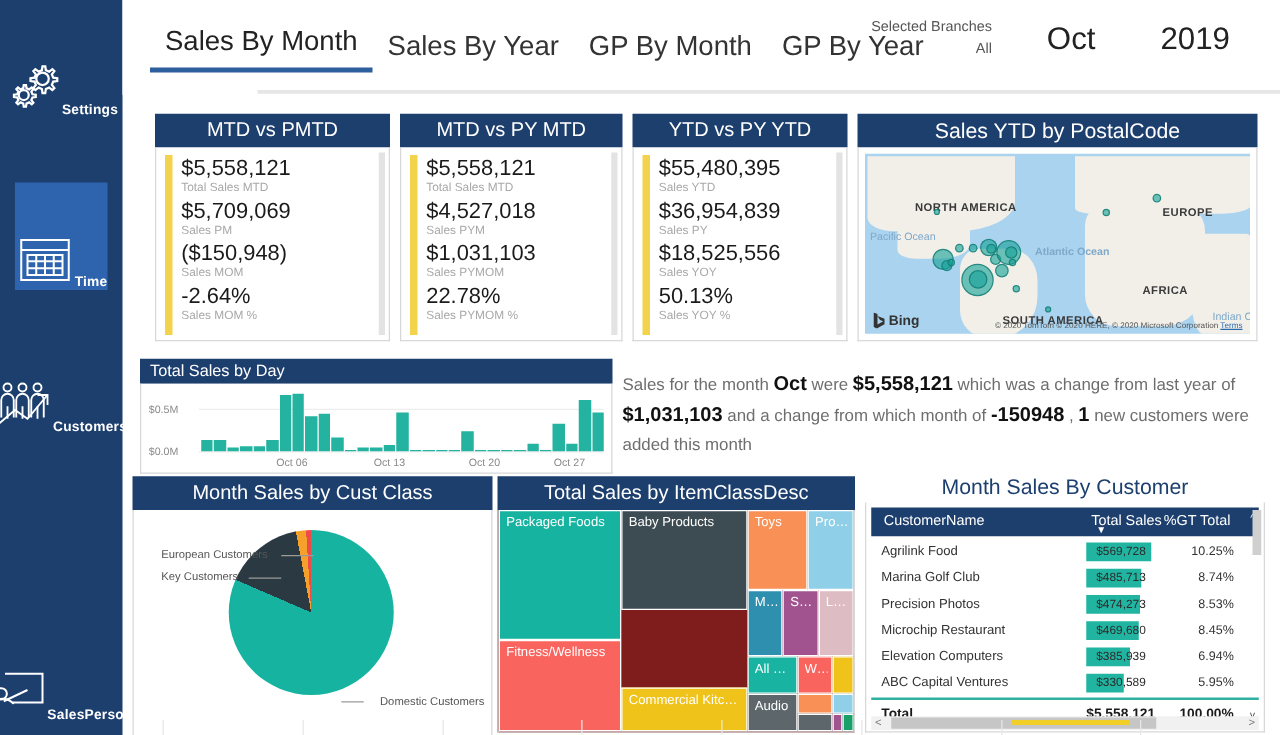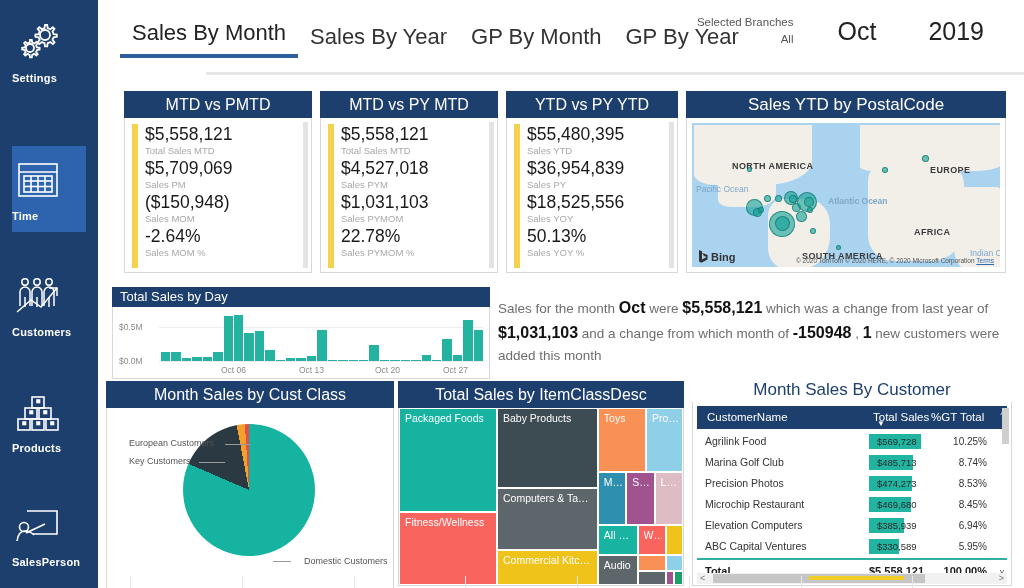--- a/index.html
+++ b/index.html
@@ -11,21 +11,21 @@
   }
   #app { position: relative; width: 1024px; height: 588px; background:#fff; }
 
   
   #sidebar {
     position: absolute; left: 0; top: 0; width: 98px; height: 588px;
     background: #1d3f6e;
   }
   .side-item {
     position: absolute; left: 12px; width: 74px; height: 86px;
-    display: flex; flex-direction: column; align-items: flex-start; justify-content: center;
+    display: flex; align-items: flex-end; justify-content: center;
     color: #ffffff; cursor: pointer;
   }
   .side-item.active { background: #2e64ad; }
   .side-ico { width: 52px; height: 48px; display:flex; align-items:center; justify-content:center; }
   .side-ico svg { display:block; }
   .side-label {
     margin-top: 6px; font-size: 11px; font-weight: bold;
     color: #ffffff; letter-spacing: .2px; white-space: nowrap;
   }
 
@@ -184,39 +184,20 @@
             <path d="M22 21 V31"></path>
           <path d="M29 30 V16 a5 5 0 0 1 10 0 V30"></path>
             <path d="M34 21 V31"></path>
           <path d="M2 36 L16 24 L26 31 L42 12"></path>
           <path d="M34 12 L42 12 L42 20"></path>
         </svg>
       </span>
       <span class="side-label">Customers</span>
     </div>
 
-    <div class="side-item" style="top:378px;">
-      <span class="side-ico">
-        <svg width="44" height="38" viewBox="0 0 44 38" fill="none" stroke="#ffffff" stroke-width="1.6">
-          <rect x="16" y="4" width="12" height="11"></rect>
-            <rect x="21" y="7" width="2.5" height="2.5" fill="#fff"></rect>
-          <rect x="9" y="15" width="12" height="11"></rect>
-            <rect x="14" y="18" width="2.5" height="2.5" fill="#fff"></rect>
-          <rect x="23" y="15" width="12" height="11"></rect>
-            <rect x="28" y="18" width="2.5" height="2.5" fill="#fff"></rect>
-          <rect x="2" y="26" width="12" height="11"></rect>
-            <rect x="7" y="29" width="2.5" height="2.5" fill="#fff"></rect>
-          <rect x="16" y="26" width="12" height="11"></rect>
-            <rect x="21" y="29" width="2.5" height="2.5" fill="#fff"></rect>
-          <rect x="30" y="26" width="12" height="11"></rect>
-            <rect x="35" y="29" width="2.5" height="2.5" fill="#fff"></rect>
-        </svg>
-      </span>
-      <span class="side-label">Products</span>
-    </div>
 
     <div class="side-item" style="top:492px;">
       <span class="side-ico">
         <svg width="46" height="36" viewBox="0 0 46 36" fill="none" stroke="#ffffff" stroke-width="1.6">
           <path d="M12 3 H42 V26 H18"></path>
           <circle cx="9" cy="19" r="4.5"></circle>
           <path d="M2 33 C3 26 6 23 10 23 C14 23 17 25 19 27"></path>
           <path d="M11 25 L30 16"></path>
         </svg>
       </span>
@@ -444,23 +425,20 @@
     <div id="tree-bd" style="height:178px;">
         <div class="tile" style="left: 0%; top: 0%; width: 34.5%; height: 59%; background: rgb(22, 179, 160); border: 1px solid rgb(255, 255, 255);">
           <span>Packaged Foods</span>
         </div>
         <div class="tile" style="left: 34.5%; top: 0%; width: 35.5%; height: 45%; background: rgb(61, 75, 82); border: 1px solid rgb(255, 255, 255);">
           <span>Baby Products</span>
         </div>
         <div class="tile" style="left: 0%; top: 59%; width: 34.5%; height: 41%; background: rgb(249, 100, 95); border: 1px solid rgb(255, 255, 255);">
           <span>Fitness/Wellness</span>
         </div>
-        <div class="tile" style="left: 34.5%; top: 45%; width: 35.5%; height: 35%; background: rgb(93, 102, 107); border: 1px solid rgb(255, 255, 255);">
-          <span>Computers &amp; Tabl...</span>
-        </div>
         <div class="tile" style="left: 34.5%; top: 80%; width: 35.5%; height: 20%; background: rgb(239, 195, 25); border: 1px solid rgb(255, 255, 255);">
           <span>Commercial Kitch...</span>
         </div>
         <div class="tile" style="left: 70%; top: 0%; width: 17%; height: 36%; background: rgb(249, 145, 87); border: 1px solid rgb(255, 255, 255);">
           <span>Toys</span>
         </div>
         <div class="tile" style="left: 87%; top: 0%; width: 13%; height: 36%; background: rgb(143, 208, 232); border: 1px solid rgb(255, 255, 255);">
           <span>Projec...</span>
         </div>
         <div class="tile" style="left: 70%; top: 36%; width: 10%; height: 30%; background: rgb(47, 143, 174); border: 1px solid rgb(255, 255, 255);">

